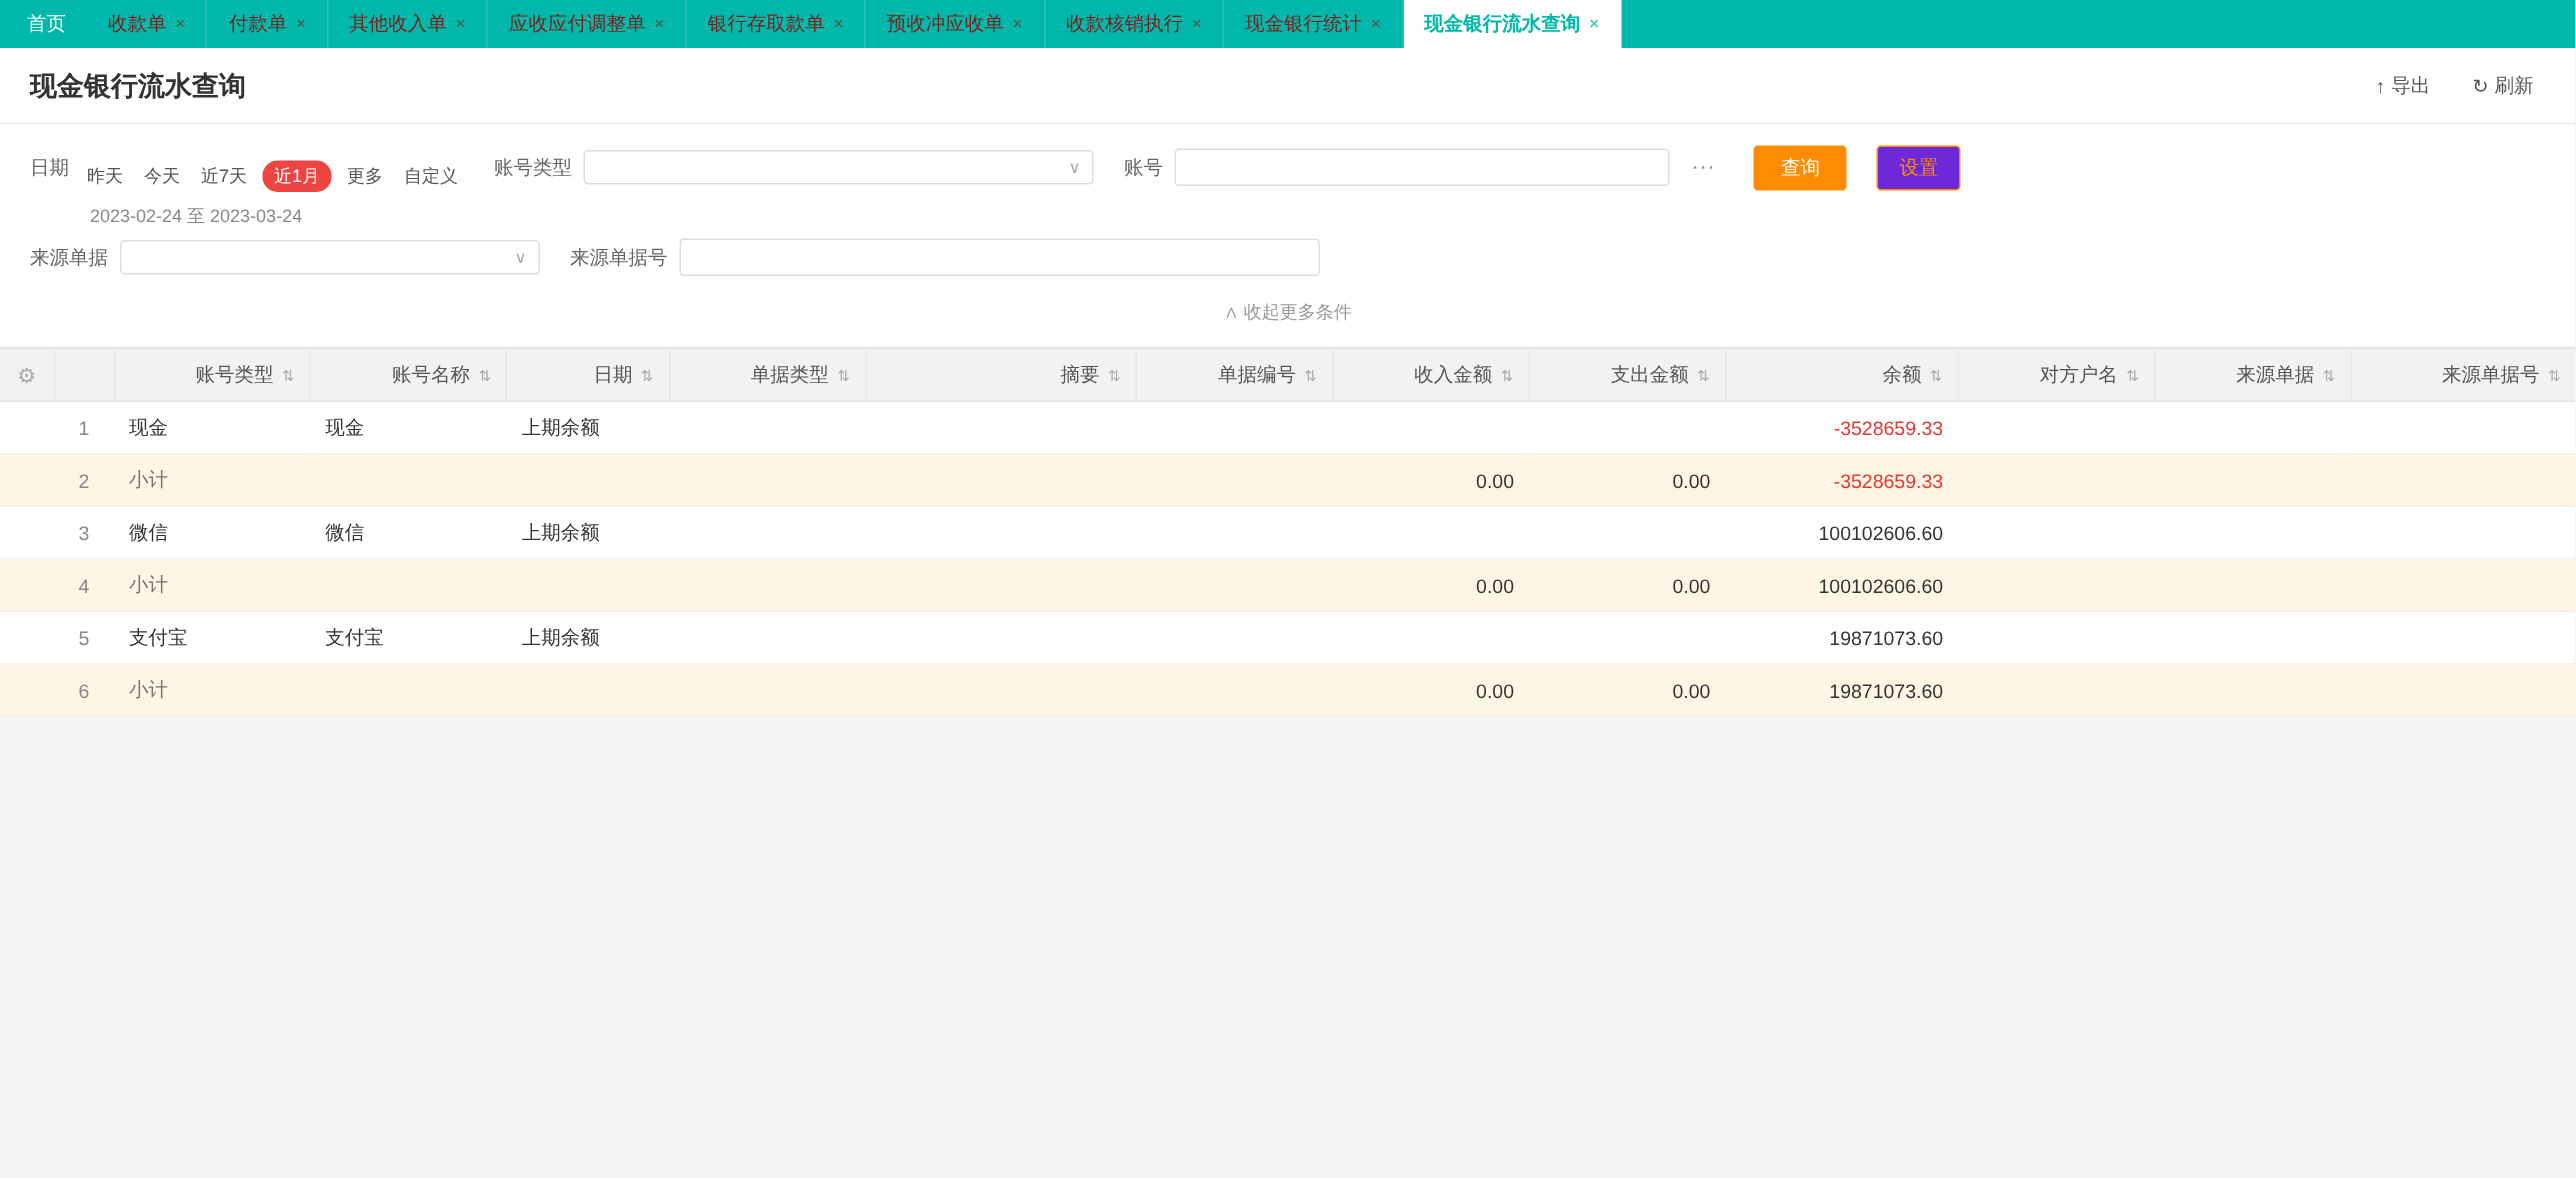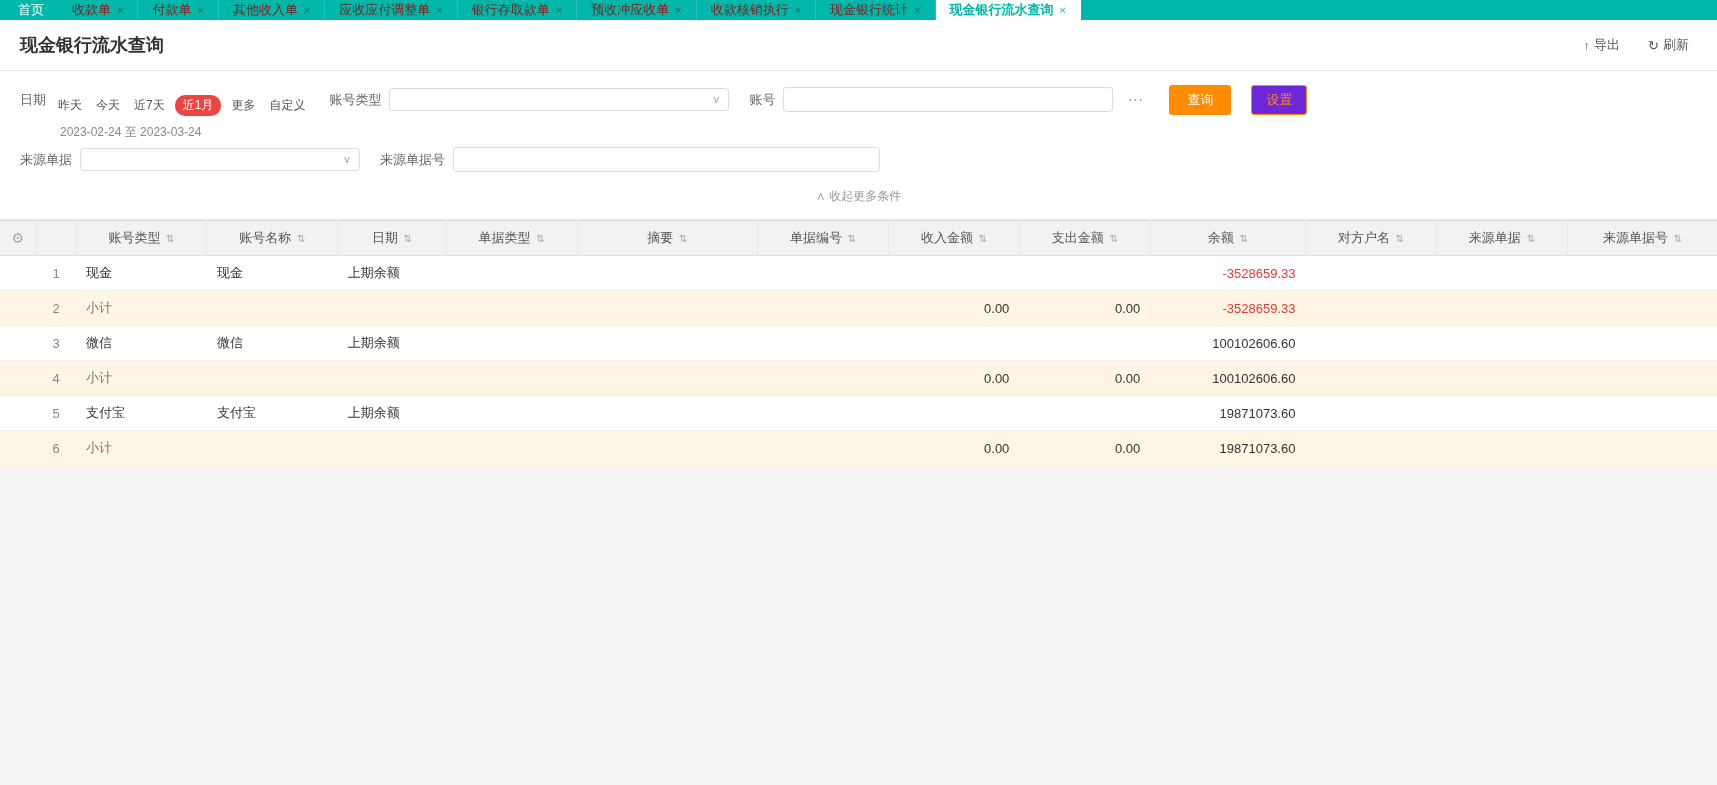--- a/index.html
+++ b/index.html
@@ -3,21 +3,21 @@
   <meta charset="utf-8">
   <style>
     * { box-sizing: border-box; margin: 0; padding: 0; font-family: 'Microsoft YaHei', Arial, sans-serif; }
     body { background: #f5f5f5; font-size: 13px; color: #333; }
 
     
     .top-nav {
       background: #00b8a9;
       display: flex;
       align-items: center;
-      height: 20px;
+      height: 32px;
       padding: 0 4px;
       overflow: hidden;
     }
     .nav-item {
       color: #7f1d1d;
       padding: 0 14px;
       height: 36px;
       display: flex;
       align-items: center;
       cursor: pointer;
@@ -184,21 +184,21 @@
       border-collapse: collapse;
       font-size: 13px;
     }
     thead tr {
       background: #f2f2f2;
       border-top: 1px solid #e0e0e0;
       border-bottom: 1px solid #e0e0e0;
     }
     thead th {
       padding: 8px 10px;
-      text-align: center;
+      text-align: right;
       color: #555;
       font-weight: normal;
       white-space: nowrap;
       border-right: 1px solid #e8e8e8;
     }
     thead th:last-child { border-right: none; }
     thead th .sort-icon { color: #aaa; margin-left: 2px; font-size: 10px; }
     tbody tr { border-bottom: 1px solid #f0f0f0; }
     tbody tr:nth-child(even) { background: #fffdf5; }
     tbody tr.subtotal { background: #fef5e4; }

